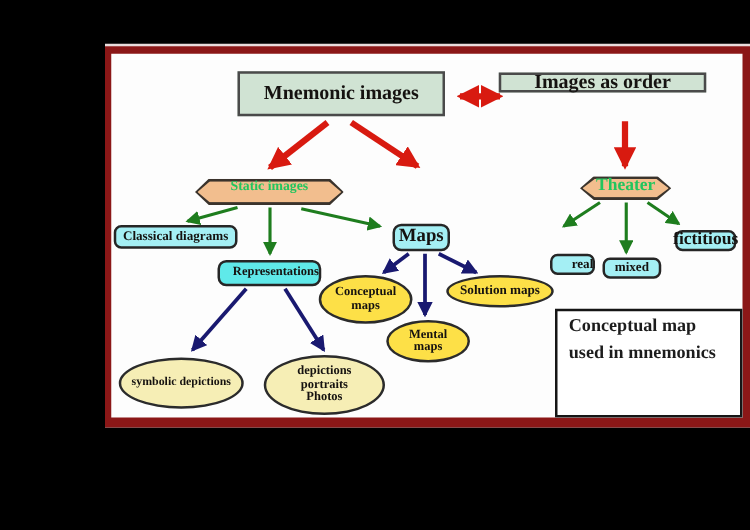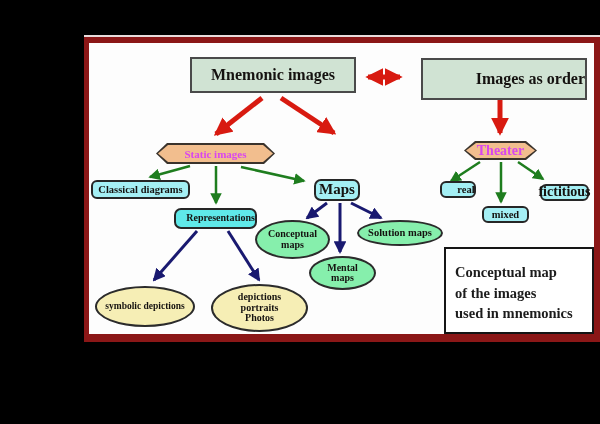--- a/index.html
+++ b/index.html
@@ -17,33 +17,33 @@
   }
   #arrows{position:absolute;left:0;top:0;width:600px;height:424px;pointer-events:none;}
   .node{position:absolute;box-sizing:border-box;display:flex;align-items:center;justify-content:center;
         text-align:center;font-weight:bold;color:#151210;line-height:1.05;}
   .rectbox{background:#d0e3d3;border:2px solid #4a4a4a;font-size:16px;}
   .cyan{background:#a4eff4;border:2px solid #262626;border-radius:6px;font-size:10.5px;}
   .cyan-deep{background:#5fe9e9;border:2px solid #262626;border-radius:7px;font-size:10px;justify-content:flex-end;}
   .maps-box{font-size:15px;border-radius:7px;}
   .small-cyan{font-size:10.5px;}
   .ellipse{border:2px solid #2b2b2b;border-radius:50%;flex-direction:column;}
-  .green-el{background:#86efac;font-size:10px;}
+  .green-el{background:#fde047;font-size:10px;}
   .yellow-el{background:#f6eeb5;font-size:9.5px;}
-  .hex{position:absolute;display:flex;align-items:center;justify-content:center;
-       font-weight:bold;color:#d946ef;}
+  .hex{position:absolute;display:flex;justify-content:center;
+       font-weight:bold;color:#22c55e;}
   .hex-border{position:absolute;inset:0;background:#3a332c;
        clip-path:polygon(11px 0%,calc(100% - 11px) 0%,100% 50%,calc(100% - 11px) 100%,11px 100%,0% 50%);}
   .hex-fill{position:absolute;inset:2px;background:#f2be8e;
        clip-path:polygon(10px 0%,calc(100% - 10px) 0%,100% 50%,calc(100% - 10px) 100%,10px 100%,0% 50%);}
   .hex-label{position:relative;font-size:11px;z-index:2;}
   #caption{
     position:absolute;left:400px;top:247px;width:150px;height:87px;box-sizing:border-box;
     background:#fff;border:2px solid #151515;
-    padding:13px 2px 0 9px;font-weight:bold;font-size:14.5px;line-height:1.42;color:#1c1c1c;
+    padding:2px 2px 0 9px;font-weight:bold;font-size:14.5px;line-height:1.42;color:#1c1c1c;
   }
 </style>
 </head>
 <body>
 
 <div id="stage">
   <div id="frame"></div>
 
   <svg id="arrows" viewBox="0 0 600 424">
     <defs>
@@ -73,21 +73,21 @@
     <line x1="283" y1="203" x2="263" y2="218" stroke="#191970" stroke-width="3" marker-end="url(#mn)"></line>
     <line x1="296" y1="203" x2="296" y2="252" stroke="#191970" stroke-width="3" marker-end="url(#mn)"></line>
     <line x1="307" y1="203" x2="337" y2="218" stroke="#191970" stroke-width="3" marker-end="url(#mn)"></line>
     <line x1="153" y1="231" x2="110" y2="280" stroke="#191970" stroke-width="3" marker-end="url(#mn)"></line>
     <line x1="184" y1="231" x2="215" y2="280" stroke="#191970" stroke-width="3" marker-end="url(#mn)"></line>
   </svg>
 
   <div class="node rectbox" style="left:146px;top:57px;width:166px;height:36px;">
     <span>Mnemonic images</span>
   </div>
-  <div class="node rectbox" style="left:377px;top:58px;width:166px;height:42px;justify-content:flex-end;">
+  <div class="node rectbox" style="left:355px;top:58px;width:166px;height:16px;">
     <span>Images as order</span>
   </div>
 
   <div class="hex" style="left:112px;top:143px;width:119px;height:21px;">
     <div class="hex-border"></div>
     <div class="hex-fill"></div>
     <span class="hex-label">Static images</span>
   </div>
   <div class="hex" style="left:420px;top:141px;width:73px;height:19px;">
     <div class="hex-border"></div>
@@ -97,21 +97,21 @@
 
   <div class="node cyan" style="left:47px;top:180px;width:99px;height:19px;">
     <span>Classical diagrams</span>
   </div>
   <div class="node cyan maps-box" style="left:270px;top:179px;width:46px;height:22px;">
     <span>Maps</span>
   </div>
   <div class="node cyan-deep" style="left:130px;top:208px;width:83px;height:21px;">
     <span>Representations</span>
   </div>
-  <div class="node cyan small-cyan" style="left:396px;top:181px;width:36px;height:17px;padding-left:16px;">
+  <div class="node cyan small-cyan" style="left:396px;top:203px;width:36px;height:17px;padding-left:16px;">
     <span>real</span>
   </div>
   <div class="node cyan small-cyan" style="left:438px;top:206px;width:47px;height:17px;">
     <span>mixed</span>
   </div>
   <div class="node cyan" style="left:496px;top:184px;width:49px;height:17px;font-size:14px;">
     <span>fictitious</span>
   </div>
 
   <div class="node ellipse green-el" style="left:211px;top:220px;width:75px;height:39px;">
@@ -130,16 +130,15 @@
     <span>symbolic depictions</span>
   </div>
   <div class="node ellipse yellow-el" style="left:167px;top:284px;width:97px;height:48px;font-size:10px;">
     <span>depictions</span>
     <span>portraits</span>
     <span>Photos</span>
   </div>
 
   <div id="caption">
     <div>Conceptual map</div>
-    <div>of the images</div>
     <div>used in mnemonics</div>
   </div>
 </div>
 
 </body></html>

